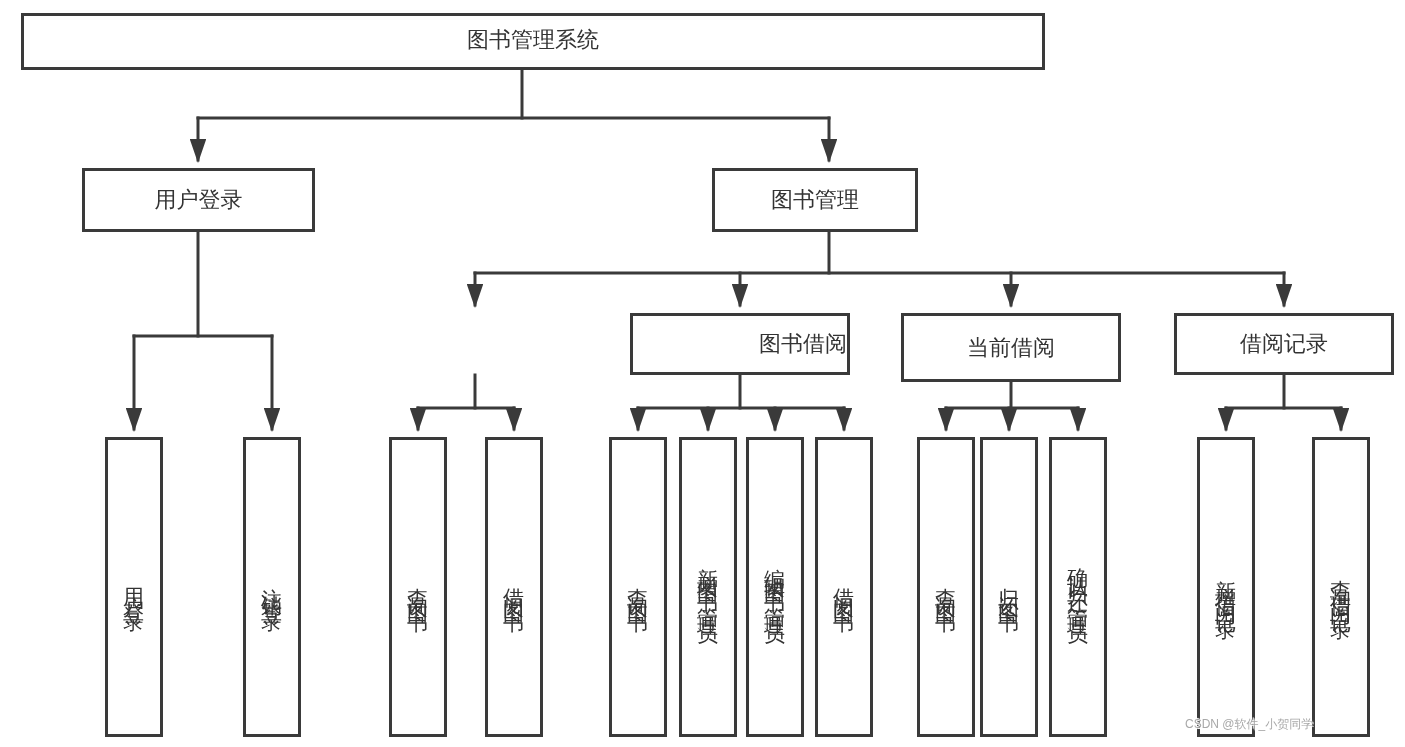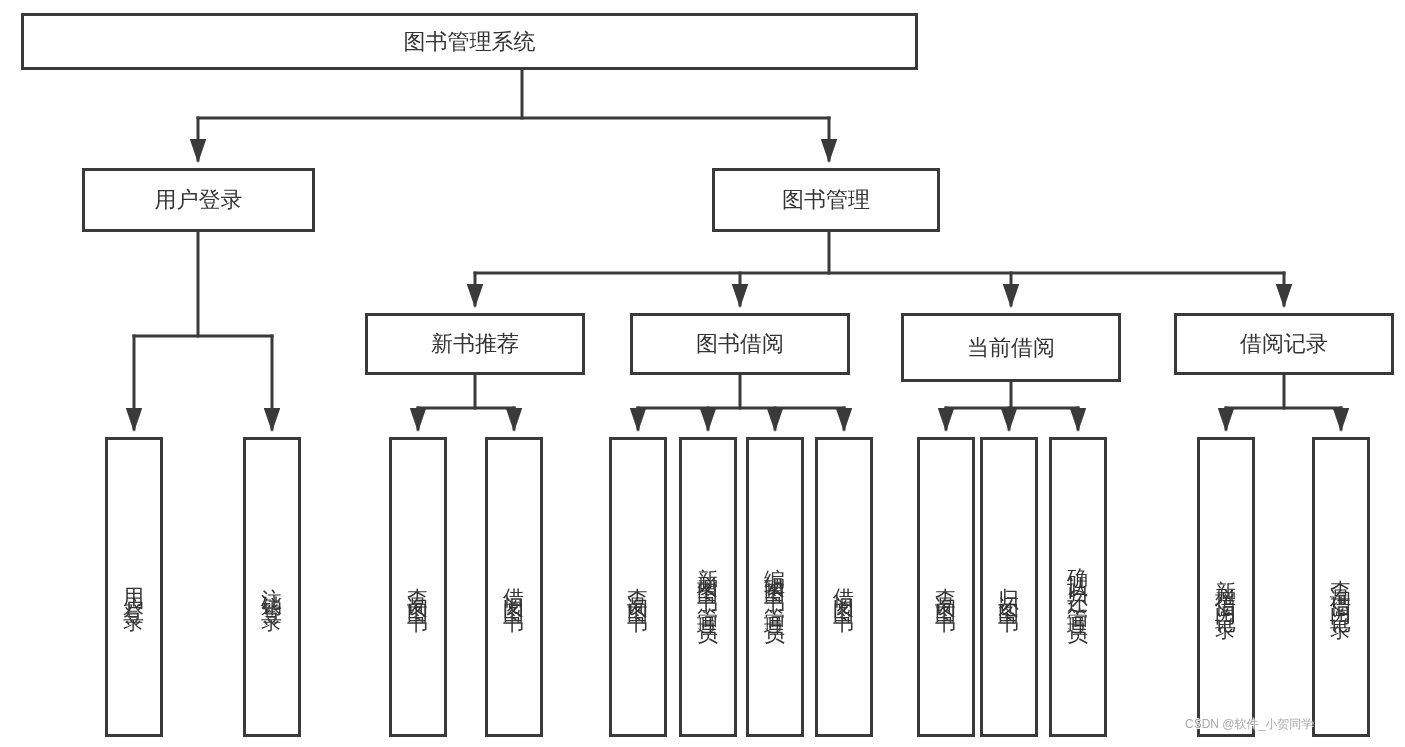--- a/index.html
+++ b/index.html
@@ -104,35 +104,32 @@
     <line x1="946" y1="408" x2="946" y2="429" marker-end="url(#arrow)"></line>
     <line x1="1009" y1="408" x2="1009" y2="429" marker-end="url(#arrow)"></line>
     <line x1="1078" y1="408" x2="1078" y2="429" marker-end="url(#arrow)"></line>
 
     <line x1="1284" y1="375" x2="1284" y2="408"></line>
     <line x1="1226" y1="408" x2="1341" y2="408"></line>
     <line x1="1226" y1="408" x2="1226" y2="429" marker-end="url(#arrow)"></line>
     <line x1="1341" y1="408" x2="1341" y2="429" marker-end="url(#arrow)"></line>
   </svg>
 
-  <div class="box" style="left:21px; top:13px; width:897px; height:57px;">
+  <div class="box" style="left:21px; top:13px; width:1024px; height:57px;font-family:Liberation Mono, monospace;">
     <span class="hlabel">图书管理系统</span>
   </div>
 
   <div class="box" style="left:82px; top:168px; width:233px; height:64px;">
     <span class="hlabel">用户登录</span>
   </div>
-  <div class="box" style="left:712px; top:168px; width:228px; height:64px;">
+  <div class="box" style="left:712px; top:168px; width:206px; height:64px;">
     <span class="hlabel">图书管理</span>
   </div>
 
-  <div class="box" style="left:365px; top:313px; width:220px; height:62px;">
-    <span class="hlabel">新书推荐</span>
-  </div>
-  <div class="box" style="left:630px; top:313px; width:220px; height:62px;">
+  <div class="box" style="left:630px; top:313px; width:220px; height:62px;justify-content:flex-end;">
     <span class="hlabel">图书借阅</span>
   </div>
   <div class="box" style="left:901px; top:313px; width:220px; height:69px;">
     <span class="hlabel">当前借阅</span>
   </div>
   <div class="box" style="left:1174px; top:313px; width:220px; height:62px;">
     <span class="hlabel">借阅记录</span>
   </div>
 
   <div class="box vbox" style="left:105px; top:437px; width:58px; height:300px;">

